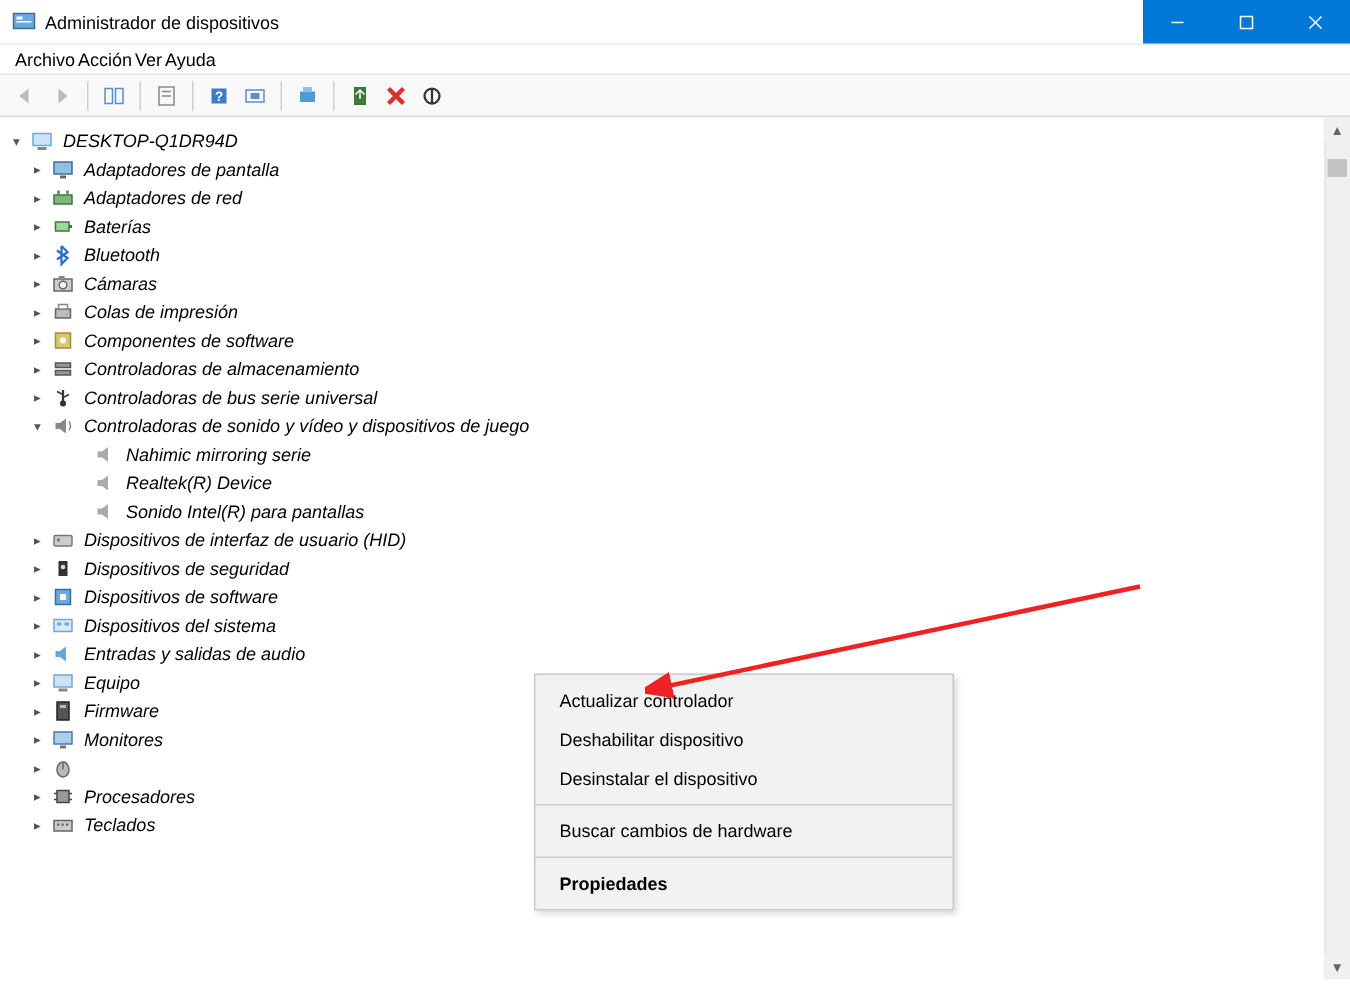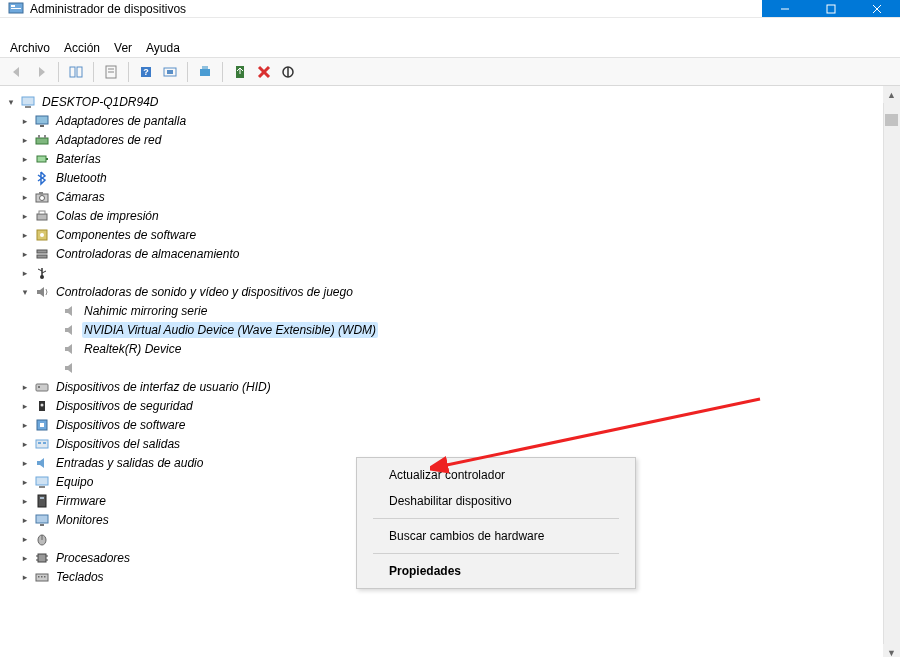--- a/index.html
+++ b/index.html
@@ -8,21 +8,21 @@
     font-family: "Segoe UI", Tahoma, sans-serif;
     font-size: 12px;
     background: #ffffff;
     color: #000;
     width: 900px;
     height: 657px;
     overflow: hidden;
     position: relative;
   }
   .titlebar {
-    height: 18px;
+    height: 30px;
     background: #ffffff;
     display: flex;
     align-items: center;
     justify-content: space-between;
     border-bottom: 1px solid #e9e9e9;
     gap: 44px;
   }
   .titlebar-left {
     display: flex;
     align-items: center;
@@ -41,24 +41,23 @@
     color: #fff;
     font-size: 10px;
   }
   .win-btn.blue { background: #0078d7; }
   .win-btn.close { background: #0078d7; }
   .win-btn svg { width: 10px; height: 10px; }
   .menubar {
     height: 20px;
     display: flex;
     align-items: center;
-    gap: 14px;
+    gap: 2px;
     padding: 0 10px;
     border-bottom: 1px solid #e1e1e1;
-    margin-top: 20px;
   }
   .menubar span { cursor: default; }
   .toolbar {
     height: 28px;
     display: flex;
     align-items: center;
     gap: 2px;
     padding: 0 6px;
     border-bottom: 1px solid #d9d9d9;
     background: #f8f8f8;
@@ -110,21 +109,21 @@
     border-radius: 2px;
   }
   .context-menu {
     position: absolute;
     left: 356px;
     top: 371px;
     width: 280px;
     background: #f2f2f2;
     border: 1px solid #c9c9c9;
     box-shadow: 2px 2px 4px rgba(0,0,0,0.15);
-    padding: 4px 16px;
+    padding: 4px 0;
     z-index: 10;
   }
   .context-item {
     padding: 6px 16px;
     font-size: 12px;
     cursor: default;
   }
   .context-sep {
     height: 1px; background: #d0d0d0; margin: 4px 0;
   }
@@ -362,20 +361,21 @@
         <span class="spacer"></span>
         <span class="twisty">▸</span>
         <span class="icon">
           <svg width="16" height="16" viewBox="0 0 16 16">
             <circle cx="8" cy="12" r="2" fill="#333"></circle>
             <line x1="8" y1="12" x2="8" y2="3" stroke="#333" stroke-width="1.5"></line>
             <line x1="8" y1="6" x2="4" y2="4" stroke="#333"></line>
             <line x1="8" y1="8" x2="12" y2="6" stroke="#333"></line>
           </svg>
         </span>
+        <span class="label">Controladoras de bus serie universal</span>
       </div>
       <div class="node">
         <span class="spacer"></span>
         <span class="twisty">▾</span>
         <span class="icon">
           <svg width="16" height="16" viewBox="0 0 16 16">
             <path d="M3 6 L6 6 L10 3 L10 13 L6 10 L3 10 Z" fill="#888"></path>
             <path d="M12 5 Q14 8 12 11" stroke="#888" fill="none"></path>
           </svg>
         </span>
@@ -386,54 +386,43 @@
         <span class="spacer"></span>
         <span class="spacer"></span>
         <span class="spacer"></span>
         <span class="icon">
           <svg width="16" height="16" viewBox="0 0 16 16">
             <path d="M3 6 L6 6 L10 3 L10 13 L6 10 L3 10 Z" fill="#aaa"></path>
           </svg>
         </span>
         <span class="label">Nahimic mirroring serie</span>
       </div>
-      <div class="node selected">
+      <div class="node">
         <span class="spacer"></span>
         <span class="spacer"></span>
         <span class="spacer"></span>
         <span class="spacer"></span>
         <span class="icon">
           <svg width="16" height="16" viewBox="0 0 16 16">
             <path d="M3 6 L6 6 L10 3 L10 13 L6 10 L3 10 Z" fill="#aaa"></path>
           </svg>
         </span>
-        <span class="label">NVIDIA Virtual Audio Device (Wave Extensible) (WDM)</span>
+        <span class="label">Realtek(R) Device</span>
       </div>
       <div class="node">
         <span class="spacer"></span>
         <span class="spacer"></span>
         <span class="spacer"></span>
         <span class="spacer"></span>
         <span class="icon">
           <svg width="16" height="16" viewBox="0 0 16 16">
             <path d="M3 6 L6 6 L10 3 L10 13 L6 10 L3 10 Z" fill="#aaa"></path>
           </svg>
         </span>
-        <span class="label">Realtek(R) Device</span>
-      </div>
-      <div class="node">
-        <span class="spacer"></span>
-        <span class="spacer"></span>
-        <span class="spacer"></span>
-        <span class="spacer"></span>
-        <span class="icon">
-          <svg width="16" height="16" viewBox="0 0 16 16">
-            <path d="M3 6 L6 6 L10 3 L10 13 L6 10 L3 10 Z" fill="#aaa"></path>
-          </svg>
-        </span>
+        <span class="label">Sonido Intel(R) para pantallas</span>
       </div>
       <div class="node">
         <span class="spacer"></span>
         <span class="twisty">▸</span>
         <span class="icon">
           <svg width="16" height="16" viewBox="0 0 16 16">
             <rect x="2" y="5" width="12" height="7" rx="1" fill="#ccc" stroke="#777"></rect>
             <rect x="4" y="7" width="2" height="2" fill="#777"></rect>
           </svg>
         </span>
@@ -464,21 +453,21 @@
       <div class="node">
         <span class="spacer"></span>
         <span class="twisty">▸</span>
         <span class="icon">
           <svg width="16" height="16" viewBox="0 0 16 16">
             <rect x="2" y="4" width="12" height="8" fill="#dfe8f0" stroke="#6fa8dc"></rect>
             <rect x="4" y="6" width="3" height="2" fill="#6fa8dc"></rect>
             <rect x="9" y="6" width="3" height="2" fill="#6fa8dc"></rect>
           </svg>
         </span>
-        <span class="label">Dispositivos del salidas</span>
+        <span class="label">Dispositivos del sistema</span>
       </div>
       <div class="node">
         <span class="spacer"></span>
         <span class="twisty">▸</span>
         <span class="icon">
           <svg width="16" height="16" viewBox="0 0 16 16">
             <path d="M3 6 L6 6 L10 3 L10 13 L6 10 L3 10 Z" fill="#6aa3d5"></path>
           </svg>
         </span>
         <span class="label">Entradas y salidas de audio</span>
@@ -557,20 +546,21 @@
 
   <div class="scroll-shadow">
     <div class="scroll-up">▲</div>
     <div class="scroll-thumb"></div>
     <div class="scroll-down">▼</div>
   </div>
 
   <div class="context-menu" id="ctx">
       <div class="context-item">Actualizar controlador</div>
       <div class="context-item">Deshabilitar dispositivo</div>
+      <div class="context-item">Desinstalar el dispositivo</div>
       <div class="context-sep"></div>
       <div class="context-item">Buscar cambios de hardware</div>
       <div class="context-sep"></div>
       <div class="context-item bold">Propiedades</div>
     </div>
 
   <svg class="arrow" width="340" height="80">
     <defs>
       <marker id="ah" markerWidth="10" markerHeight="10" refX="2" refY="3" orient="auto">
         <path d="M0,0 L0,6 L8,3 z" fill="#e22"></path>

